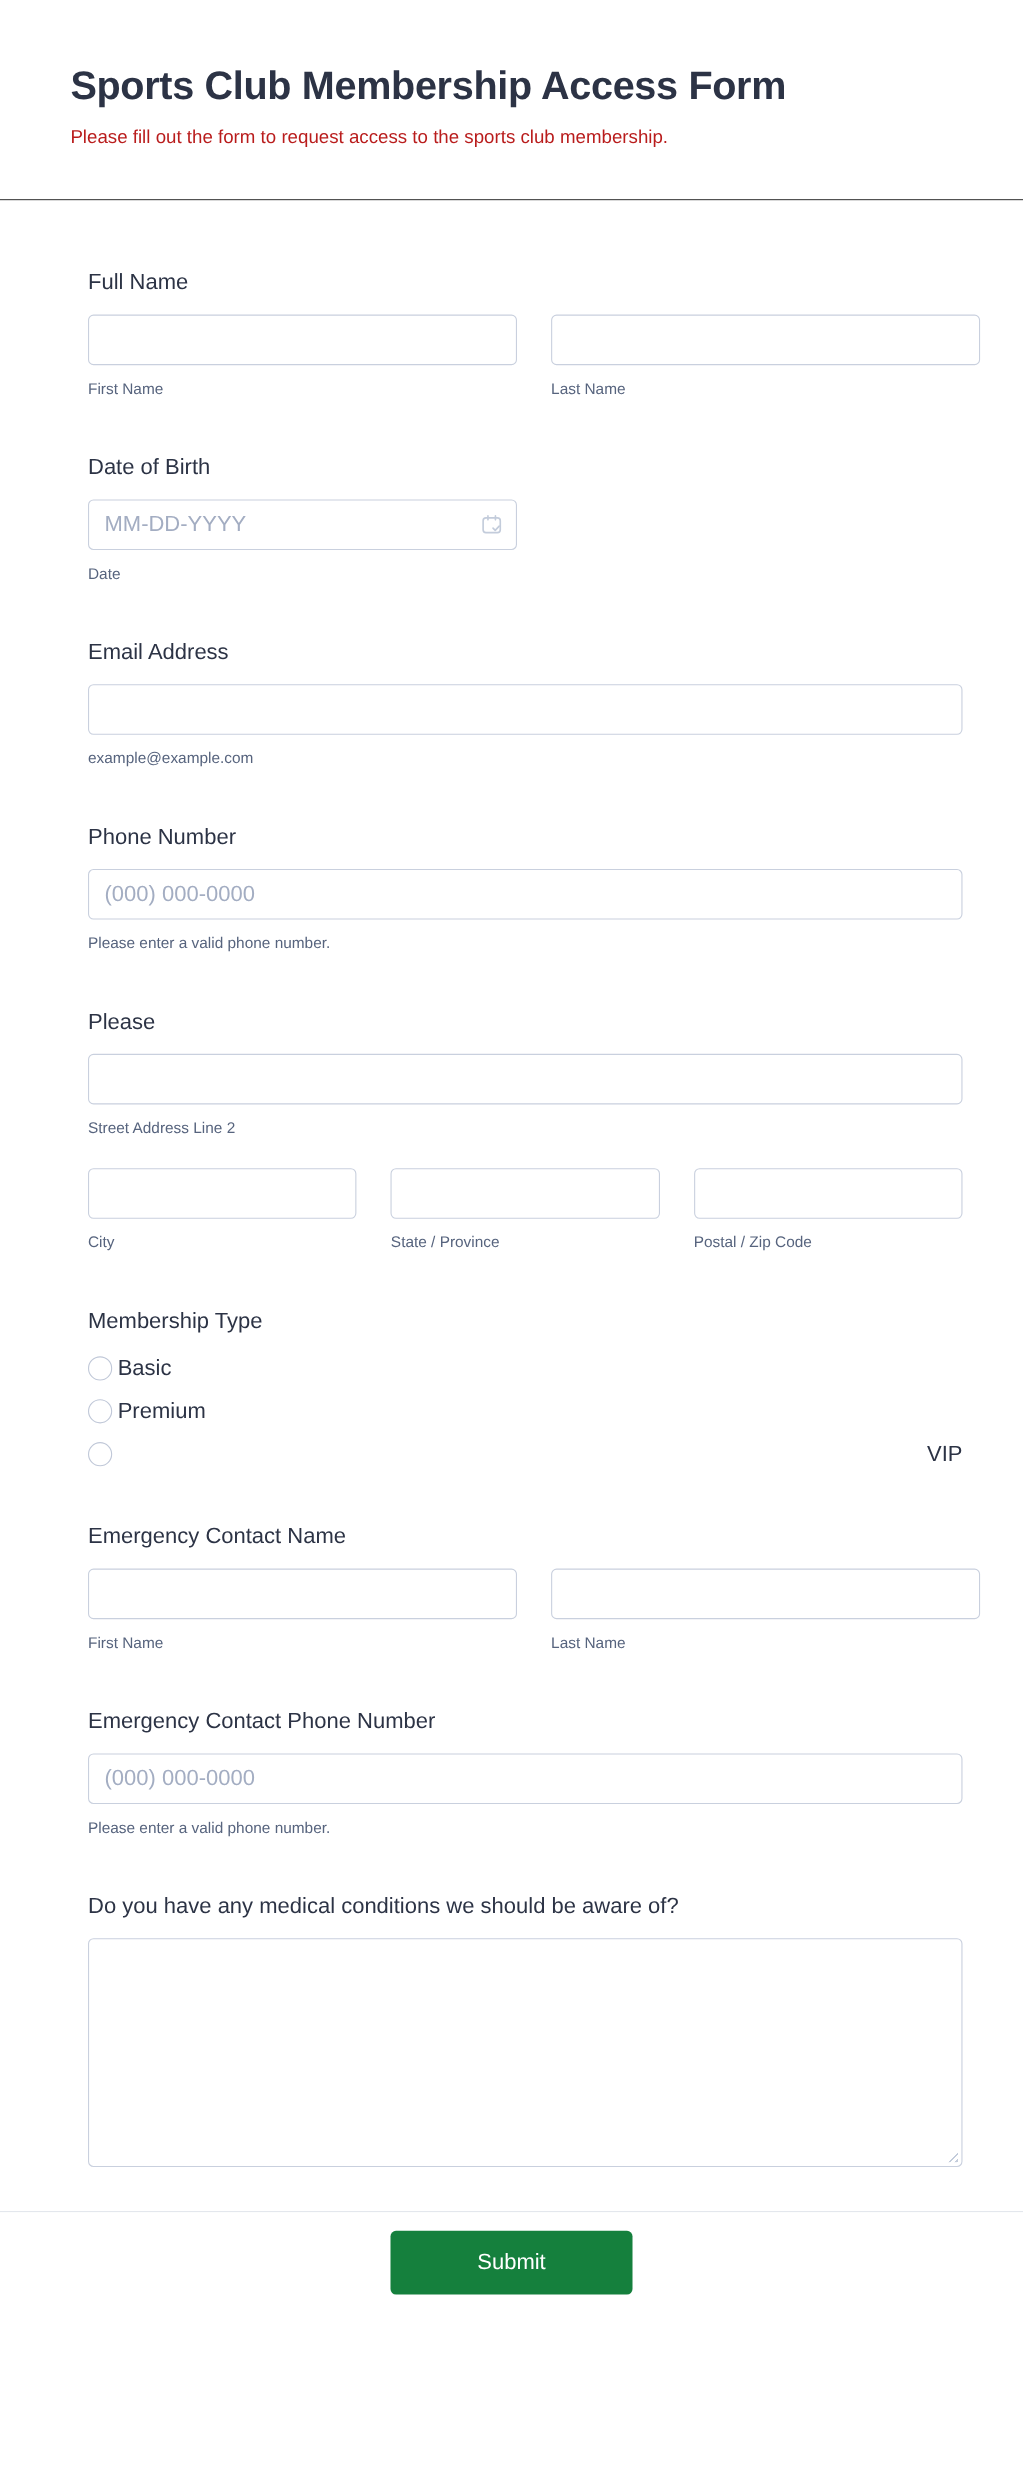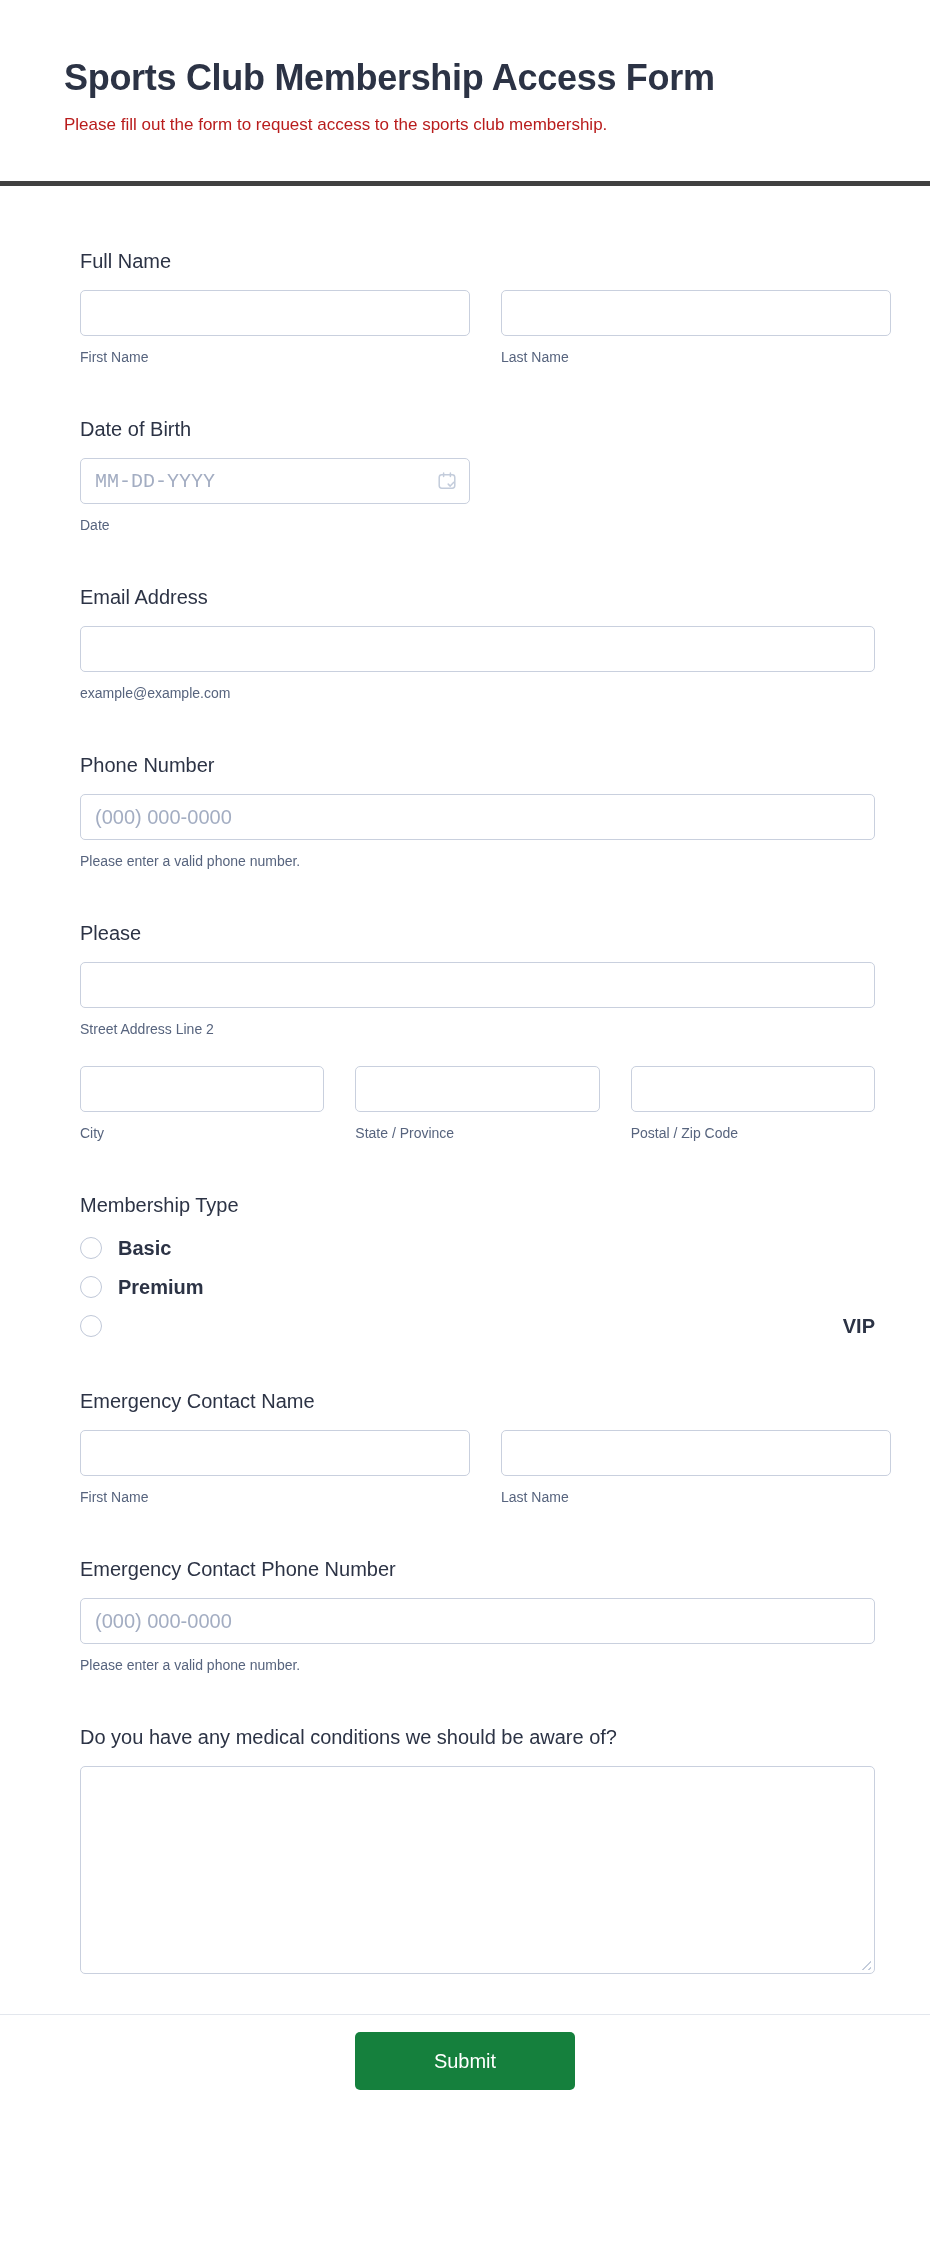--- a/index.html
+++ b/index.html
@@ -5,21 +5,21 @@
   * { margin:0; padding:0; box-sizing:border-box; }
   html,body { background:#ffffff; }
   body {
     width:930px; min-height:2253px; margin:0;
     font-family:"Liberation Sans","DejaVu Sans",sans-serif;
     color:#2c3345;
   }
   .page { width:930px; min-height:2253px; background:#fff; }
 
   
-  .header { padding:56px 64px 44px 64px; border-bottom:5px solid #404040; }
+  .header { padding:56px 64px 44px 64px; border-bottom:1px solid #404040; }
   .title { font-size:36px; line-height:43px; font-weight:700; color:#2c3345; letter-spacing:-0.3px; margin-bottom:14px; }
   .subtitle { font-size:17px; line-height:24px; font-weight:400; color:#b91c1c; }
 
   
   .body { padding:62px 55px 0 64px; }
   .q { margin-bottom:50px;margin-left:16px; }
   .q-label { font-size:20px; line-height:26px; font-weight:500; color:#2c3345; margin-bottom:16px; }
   .row { display:flex; gap:31px; }
   .col2 { width:390px; flex:0 0 390px; }
   .col3 { flex:1 1 0; }
@@ -36,21 +36,21 @@
   .sublabel { font-size:14px; line-height:18px; color:#57647e; margin-top:12px; }
   .addr-row { margin-bottom:28px; }
   .addr-row:last-child { margin-bottom:0; }
 
   .input-wrap { position:relative; }
   .cal-icon { position:absolute; right:13px; top:50%; transform:translateY(-50%); width:20px; height:20px; cursor:pointer; }
   .cal-icon svg { display:block; }
 
   
   .radio-group { padding-top:2px; }
-  .radio-row { display:flex; align-items:center; gap:16px; margin-bottom:15px; cursor:pointer;font-weight:bold; }
+  .radio-row { display:flex; align-items:center; gap:5px; margin-bottom:15px; cursor:pointer; }
   .radio-row:last-child { margin-bottom:0;justify-content:space-between; }
   .radio-circle { width:22px; height:22px; flex:0 0 22px; border:1.5px solid #c0c8d8; border-radius:50%; background:#fff; }
   .radio-label { font-size:20px; line-height:24px; color:#2c3345; }
 
   
   .ta-wrap { position:relative; }
   .textarea { height:208px; padding:12px 14px; resize:none; }
   .resize-handle {
     position:absolute; right:4px; bottom:4px; width:12px; height:12px;
     background:repeating-linear-gradient(135deg, transparent 0 2.5px, #c3ccdb 2.5px 4px);
@@ -88,21 +88,21 @@
         <div class="col2">
           <input type="text" class="input" style="">
           <div class="sublabel">Last Name</div>
         </div>
       </div>
     </section>
 
     <section class="q">
       <div class="q-label">Date of Birth</div>
       <div class="input-wrap half">
-        <input type="text" class="input" style="padding-right: 44px; font-family: Liberation Mono, monospace;" placeholder="MM-DD-YYYY">
+        <input type="text" class="input" style="padding-right: 44px;" placeholder="MM-DD-YYYY">
         <span class="cal-icon">
           <svg width="20" height="20" viewBox="0 0 20 20" fill="none">
             <rect x="2.2" y="3.8" width="15.6" height="13.4" rx="2.6" stroke="#c3ccdb" stroke-width="1.5"></rect>
             <line x1="6.6" y1="2" x2="6.6" y2="5.6" stroke="#c3ccdb" stroke-width="1.5" stroke-linecap="round"></line>
             <line x1="13.4" y1="2" x2="13.4" y2="5.6" stroke="#c3ccdb" stroke-width="1.5" stroke-linecap="round"></line>
             <path d="M11.2 13.1l2 2 3.6-3.8" stroke="#c3ccdb" stroke-width="1.5" fill="none" stroke-linecap="round" stroke-linejoin="round"></path>
           </svg>
         </span>
       </div>
       <div class="sublabel">Date</div>

